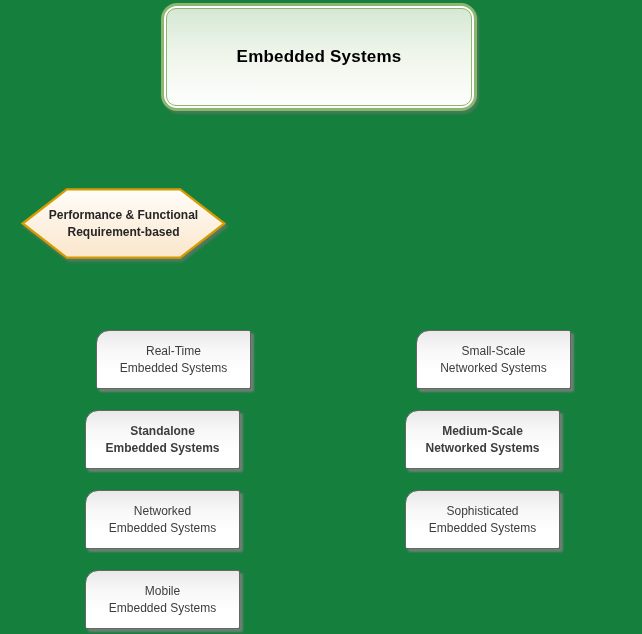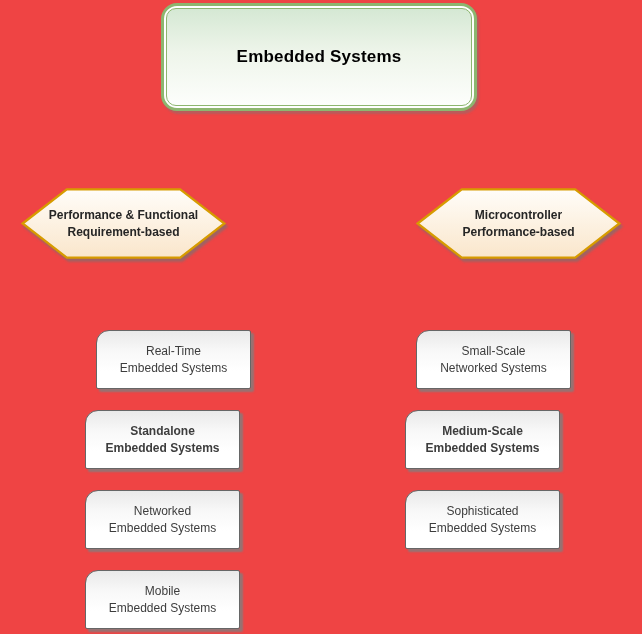--- a/index.html
+++ b/index.html
@@ -4,21 +4,21 @@
 <style>
   html, body {
     margin: 0;
     padding: 0;
     background: #000000;
   }
   .canvas {
     position: relative;
     width: 642px;
     height: 634px;
-    background: #ef4444;
+    background: #15803d;
     overflow: hidden;
     font-family: "Liberation Sans", "DejaVu Sans", sans-serif;
   }
 
   
   .root-box {
     position: absolute;
     left: 161px;
     top: 3px;
     width: 316px;
@@ -120,33 +120,20 @@
           <stop offset="0" stop-color="#fffdf9"></stop>
           <stop offset="1" stop-color="#fae6cb"></stop>
         </linearGradient>
       </defs>
       <polygon points="2,41 53,1.5 184,1.5 235,41 184,80.5 53,80.5" fill="url(#g-hex-l)" stroke="#d79b00" stroke-width="2.6" stroke-linejoin="miter"></polygon>
     </svg>
     <span class="hex-label">Performance &amp; Functional
 Requirement-based</span>
   </div>
 
-  <div class="hex hex-right">
-    <svg viewBox="0 0 237 82">
-      <defs>
-        <linearGradient id="g-hex-r" x1="0" y1="0" x2="0" y2="1">
-          <stop offset="0" stop-color="#fffdf9"></stop>
-          <stop offset="1" stop-color="#fae6cb"></stop>
-        </linearGradient>
-      </defs>
-      <polygon points="2,41 53,1.5 184,1.5 235,41 184,80.5 53,80.5" fill="url(#g-hex-r)" stroke="#d79b00" stroke-width="2.6" stroke-linejoin="miter"></polygon>
-    </svg>
-    <span class="hex-label">Microcontroller
-Performance-based</span>
-  </div>
 
   <div class="leaf col-left row-0">
     <span class="leaf-label">Real-Time
 Embedded Systems</span>
   </div>
   <div class="leaf col-left row-1">
     <span class="leaf-label">Standalone
 Embedded Systems</span>
   </div>
   <div class="leaf col-left row-2">
@@ -157,20 +144,20 @@
     <span class="leaf-label">Mobile
 Embedded Systems</span>
   </div>
 
   <div class="leaf col-right row-0">
     <span class="leaf-label">Small-Scale
 Networked Systems</span>
   </div>
   <div class="leaf col-right row-1">
     <span class="leaf-label">Medium-Scale
-Embedded Systems</span>
+Networked Systems</span>
   </div>
   <div class="leaf col-right row-2">
     <span class="leaf-label">Sophisticated
 Embedded Systems</span>
   </div>
 
 </div>
 
 </body></html>

